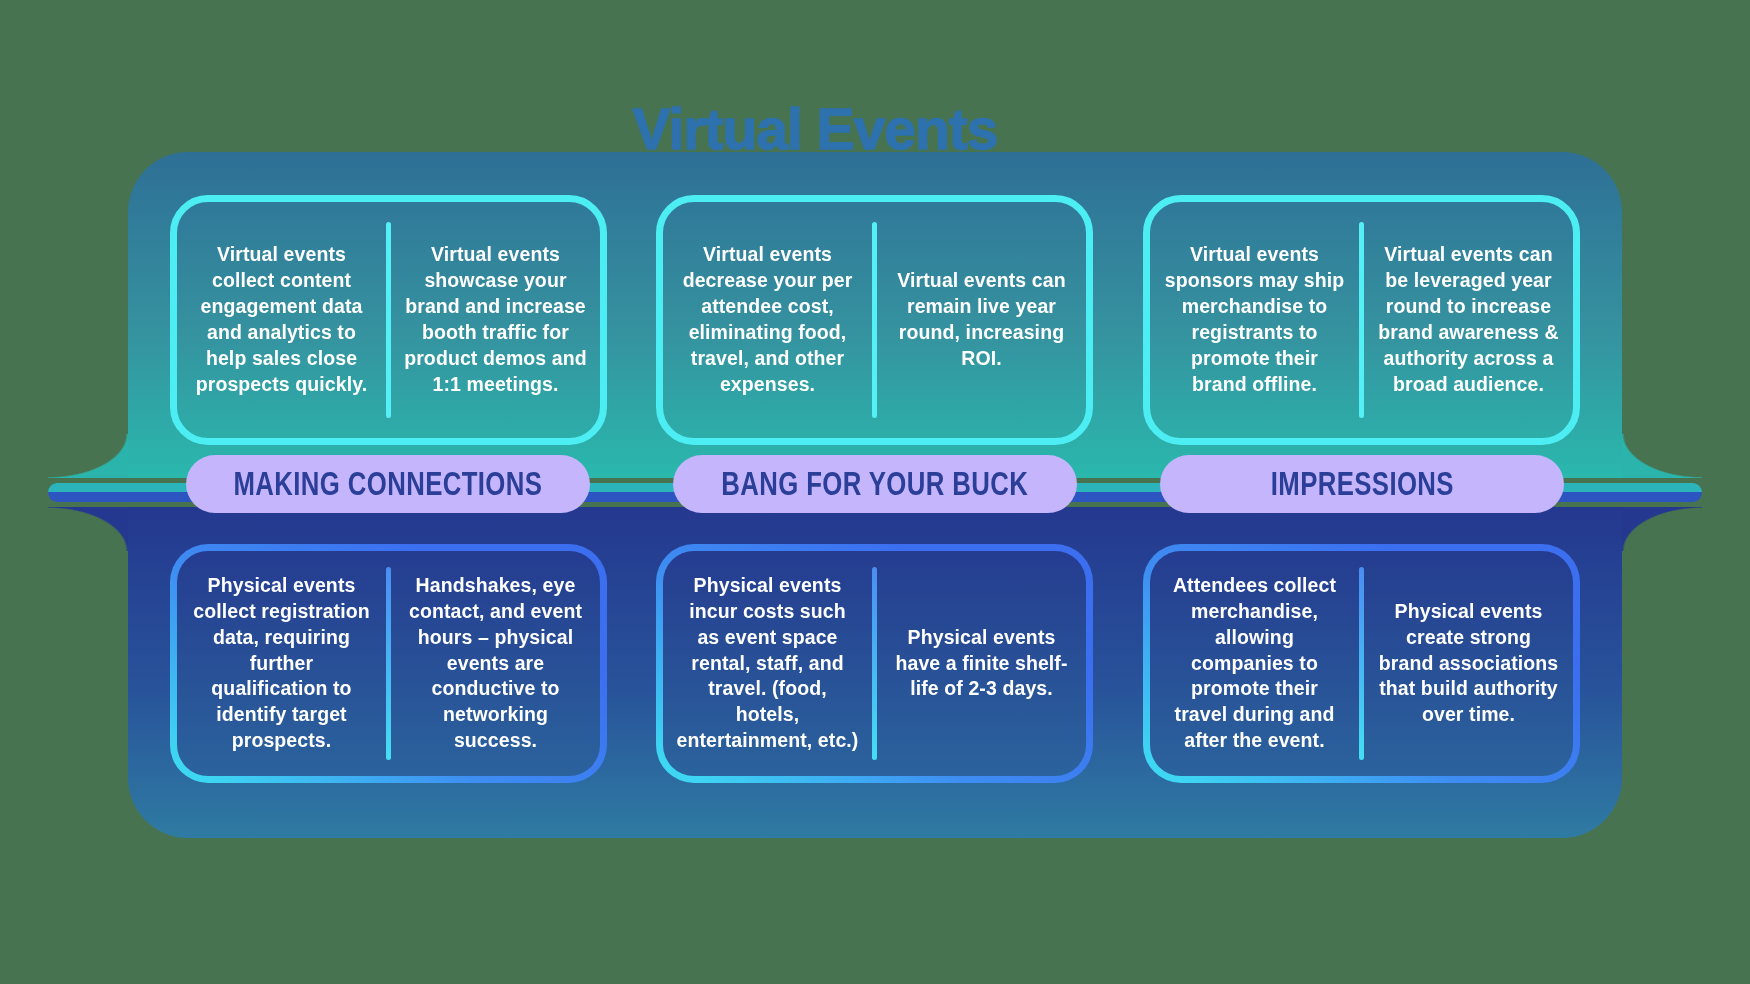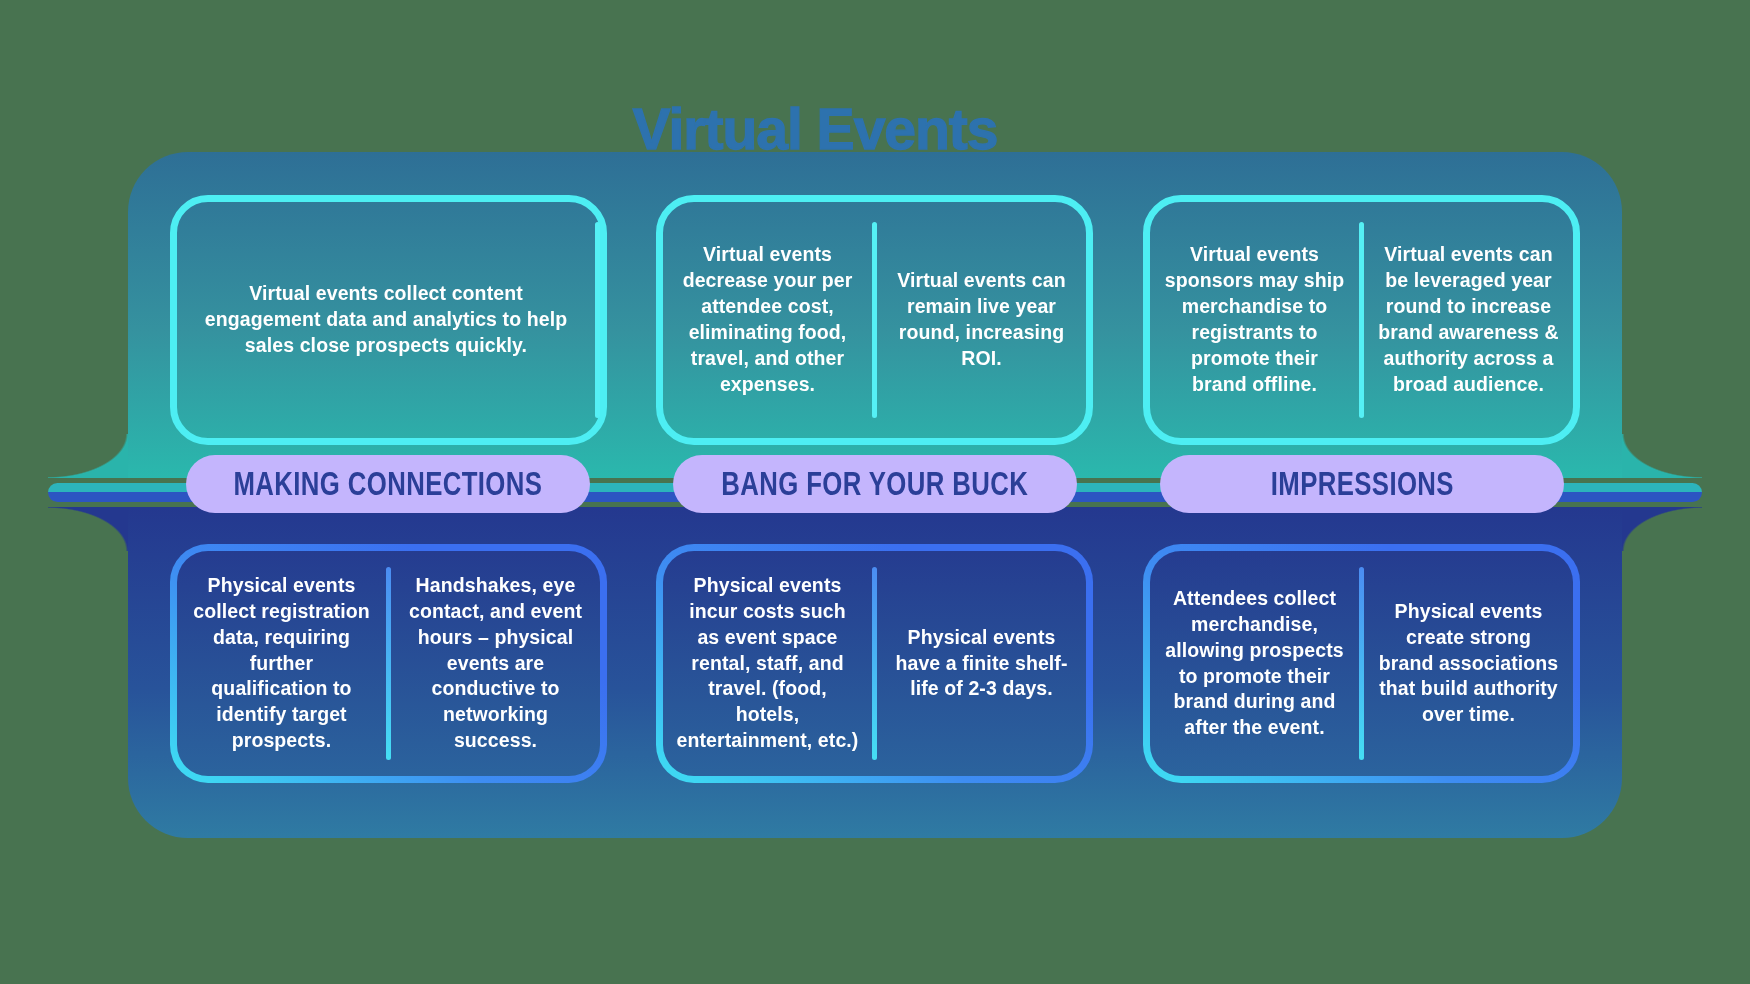--- a/index.html
+++ b/index.html
@@ -108,20 +108,23 @@
   <div class="wing wing-bl"></div>
   <div class="wing wing-br"></div>
 
   <div class="ribbon"></div>
 
   <div class="box vbox c1">
     <div class="col">
         <p>Virtual events collect content engagement data and analytics to help sales close prospects quickly.</p>
       </div>
     <div class="vdiv"></div>
+    <div class="col">
+        <p>Virtual events showcase your brand and increase booth traffic for product demos and 1:1 meetings.</p>
+      </div>
   </div>
   <div class="box vbox c3">
     <div class="col">
         <p>Virtual events sponsors may ship merchandise to registrants to promote their brand offline.</p>
       </div>
     <div class="vdiv"></div>
     <div class="col">
         <p>Virtual events can be leveraged year round to increase brand awareness &amp; authority across a broad audience.</p>
       </div>
   </div>
@@ -148,21 +151,21 @@
     <div class="col">
         <p>Physical events incur costs such as event space rental, staff, and travel. (food, hotels, entertainment, etc.)</p>
       </div>
     <div class="vdiv"></div>
     <div class="col">
         <p>Physical events have a finite shelf-life of 2-3 days.</p>
       </div>
   </div>
   <div class="box pbox c3">
     <div class="col">
-        <p>Attendees collect merchandise, allowing prospects to promote their brand during and after the event.</p>
+        <p>Attendees collect merchandise, allowing companies to promote their travel during and after the event.</p>
       </div>
     <div class="vdiv"></div>
     <div class="col">
         <p>Physical events create strong brand associations that build authority over time.</p>
       </div>
   </div>
 
   <div class="pill p1">
     <span>MAKING CONNECTIONS</span>
   </div>

